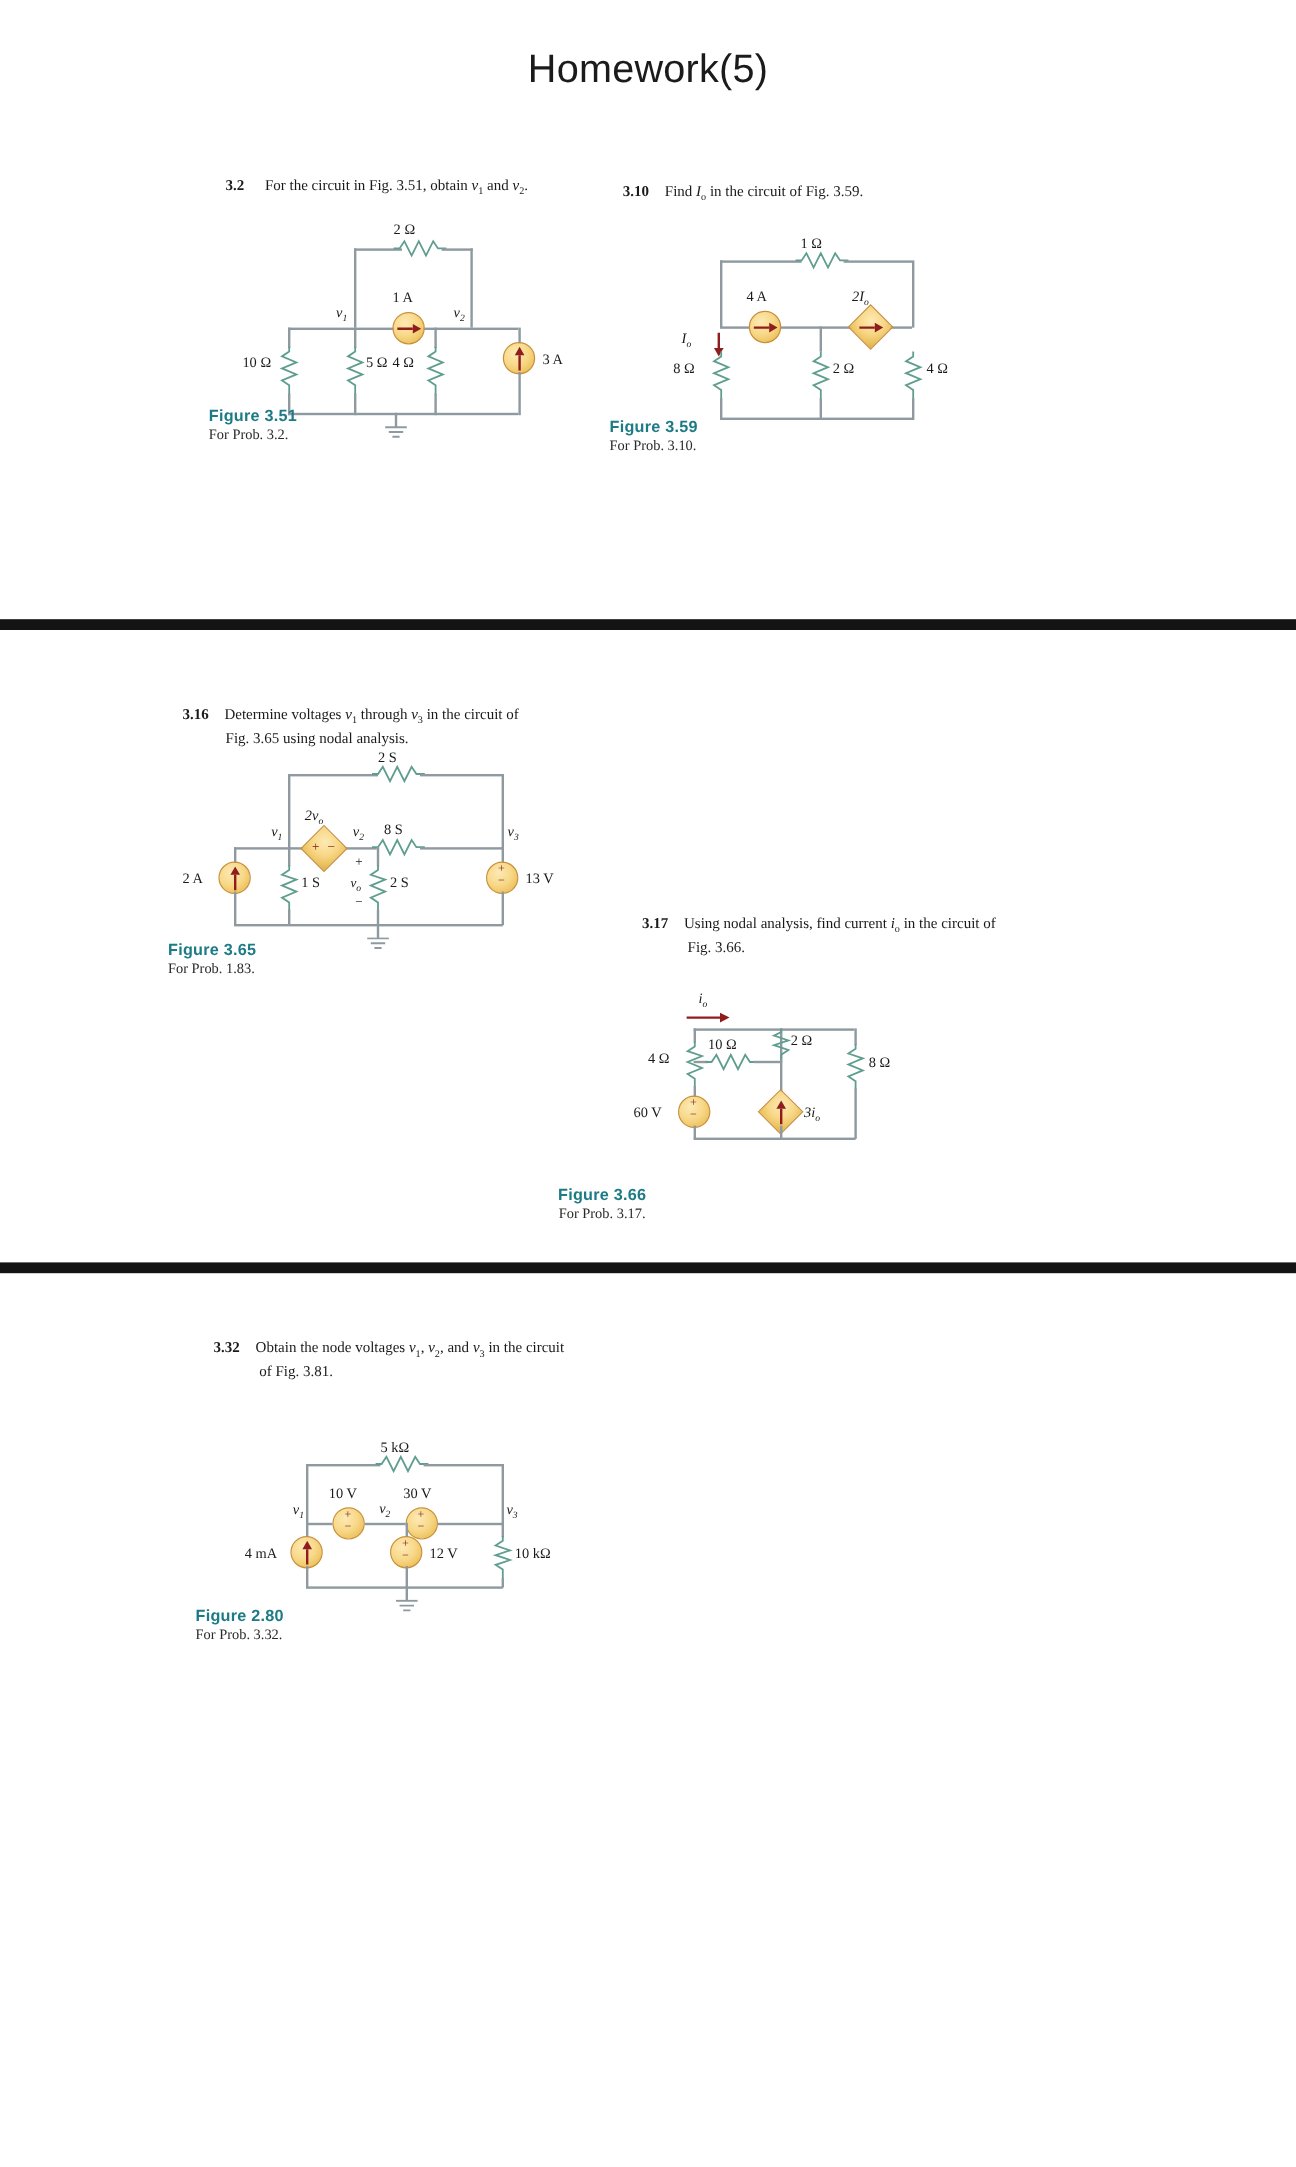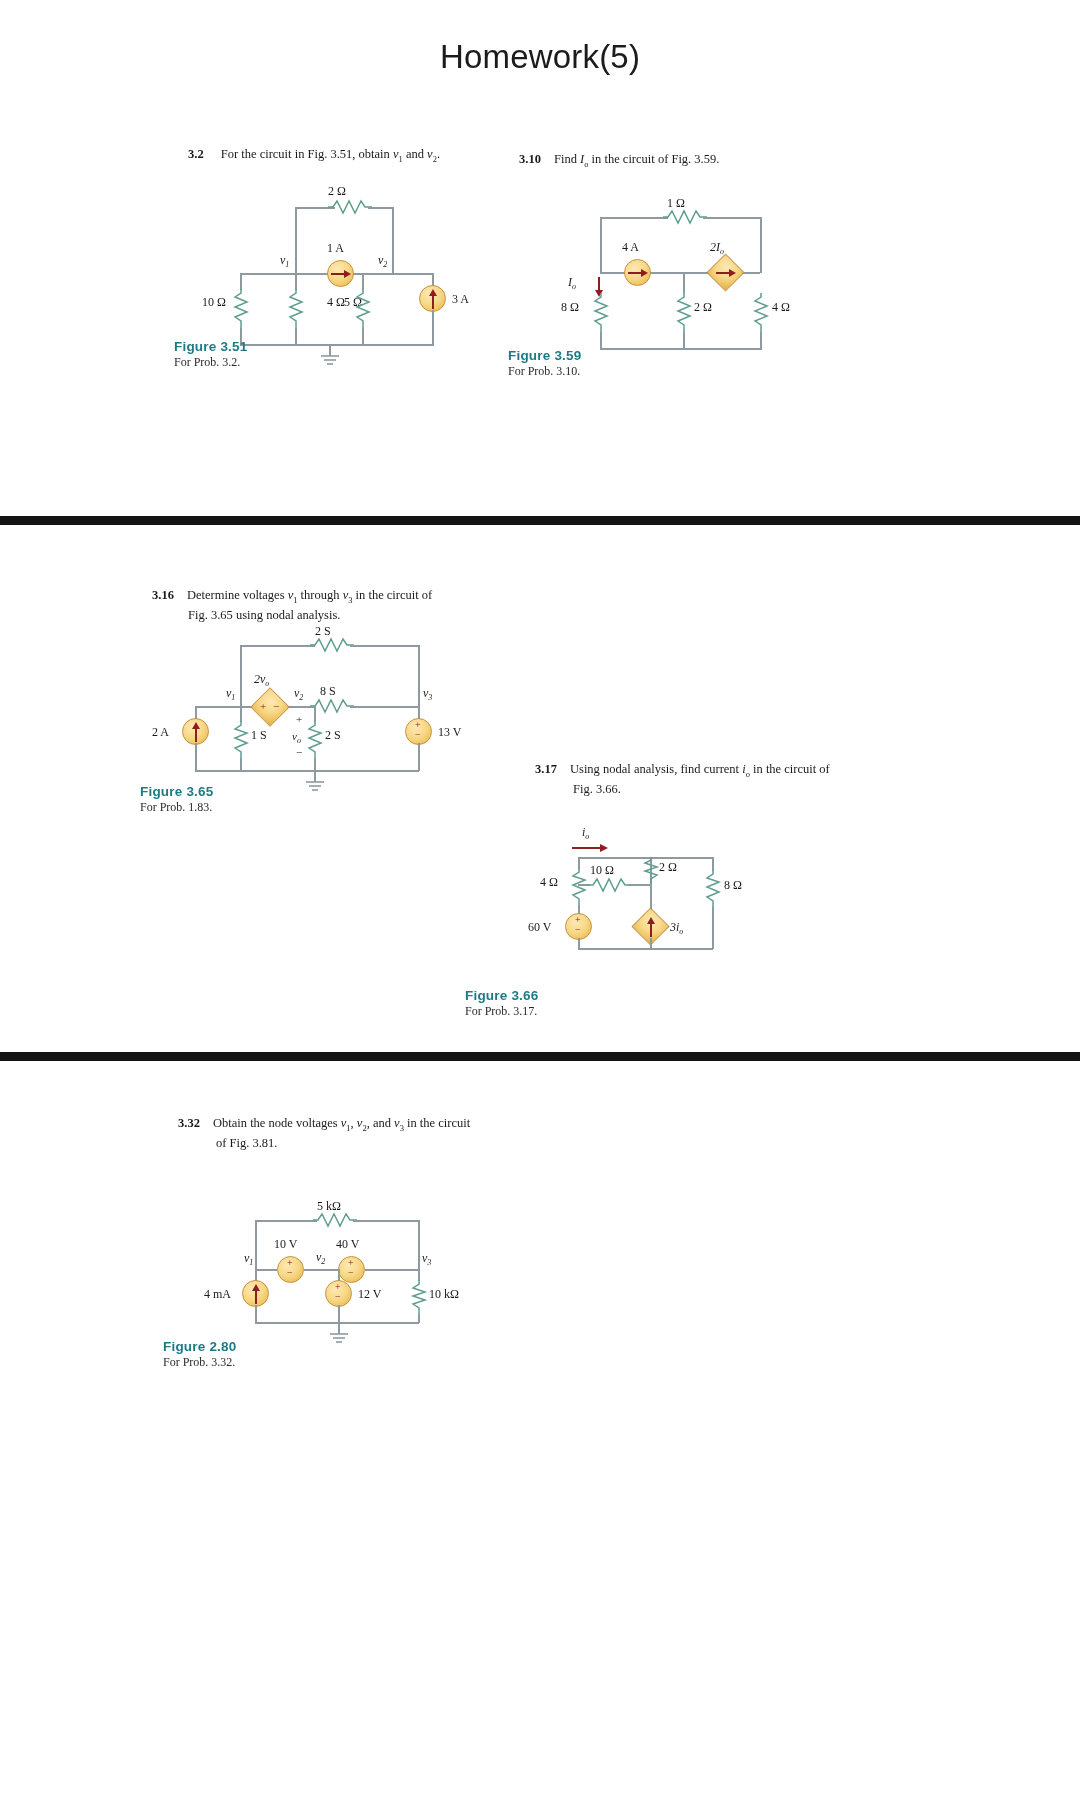--- a/index.html
+++ b/index.html
@@ -96,21 +96,21 @@
     <div class="wire wv" style="left:30px;top:143px;height:18px;"></div>
     <div class="lbl" style="left:-8px;top:110px;">10 Ω</div>
 
     <div class="wire wv" style="left:85px;top:88px;height:17px;"></div>
     <div class="res" style="left:79px;top:104px;">
       <svg width="14" height="40" viewBox="0 0 14 40">
           <polyline points="7,0 7,4 1,8 13,13 1,18 13,23 1,28 7,32 7,40" fill="none" stroke="#5f9e8f" stroke-width="1.5"></polyline>
         </svg>
     </div>
     <div class="wire wv" style="left:85px;top:143px;height:18px;"></div>
-    <div class="lbl" style="left:95px;top:110px;margin-left:39px;">5 Ω</div>
+    <div class="lbl" style="left:95px;top:110px;">5 Ω</div>
 
     <div class="wire wv" style="left:152px;top:88px;height:17px;"></div>
     <div class="res" style="left:146px;top:104px;">
       <svg width="14" height="40" viewBox="0 0 14 40">
           <polyline points="7,0 7,4 1,8 13,13 1,18 13,23 1,28 7,32 7,40" fill="none" stroke="#5f9e8f" stroke-width="1.5"></polyline>
         </svg>
     </div>
     <div class="wire wv" style="left:152px;top:143px;height:18px;"></div>
     <div class="lbl" style="left:117px;top:110px;">4 Ω</div>
 
@@ -366,21 +366,21 @@
     <svg class="abs" style="left:86px;top:92px;" width="10" height="20">
       <line x1="5" y1="20" x2="5" y2="7" stroke="#8f1d1d" stroke-width="2"></line>
       <polygon points="1,7 5,0 9,7" fill="#8f1d1d"></polygon>
     </svg>
     <div class="wire wv" style="left:90px;top:113px;height:11px;"></div>
     <div class="lbl ital" style="left:110px;top:95px;font-family:Liberation Serif, serif;"><span>3i</span><sub>o</sub></div>
 
     <div class="wire wh" style="left:18px;top:123px;width:135px;"></div>
   </div>
 
-  <div class="figcap" style="left:465px;top:988px;">
+  <div class="figcap" style="left:465px;top:988px;text-align:center;">
     <div class="t">Figure 3.66</div>
     <div class="s">For Prob. 3.17.</div>
   </div>
 
   <div class="prob" style="left:178px;top:1114px;width:350px;">
     <span class="num">3.32</span>
     <span style="display:inline-block;width:10px;"></span>Obtain the node voltages <i>v</i><sub>1</sub>, <i>v</i><sub>2</sub>, and <i>v</i><sub>3</sub> in the circuit
     <div style="margin-left:38px;">of Fig. 3.81.</div>
   </div>
 
@@ -403,21 +403,21 @@
     <div class="wire wh" style="left:135px;top:74px;width:54px;"></div>
 
     <div class="src" style="left:47px;top:61px;width:27px;height:27px;"></div>
     <div class="lbl" style="left:57px;top:62px;font-size:10px;color:#7a1616;">+</div>
     <div class="lbl" style="left:57px;top:72px;font-size:10px;color:#7a1616;">−</div>
     <div class="lbl" style="left:44px;top:42px;">10 V</div>
 
     <div class="src" style="left:108px;top:61px;width:27px;height:27px;"></div>
     <div class="lbl" style="left:118px;top:62px;font-size:10px;color:#7a1616;">+</div>
     <div class="lbl" style="left:118px;top:72px;font-size:10px;color:#7a1616;">−</div>
-    <div class="lbl" style="left:106px;top:42px;">40 V</div>
+    <div class="lbl" style="left:106px;top:42px;">30 V</div>
 
     <div class="lbl ital" style="left:14px;top:56px;"><span>v</span><sub>1</sub></div>
     <div class="lbl ital" style="left:86px;top:55px;"><span>v</span><sub>2</sub></div>
     <div class="lbl ital" style="left:192px;top:56px;"><span>v</span><sub>3</sub></div>
 
     <div class="wire wv" style="left:25px;top:74px;height:12px;"></div>
     <div class="src" style="left:12px;top:85px;width:27px;height:27px;"></div>
     <svg class="abs" style="left:21px;top:89px;" width="10" height="20">
       <line x1="5" y1="20" x2="5" y2="7" stroke="#8f1d1d" stroke-width="2"></line>
       <polygon points="1,7 5,0 9,7" fill="#8f1d1d"></polygon>

